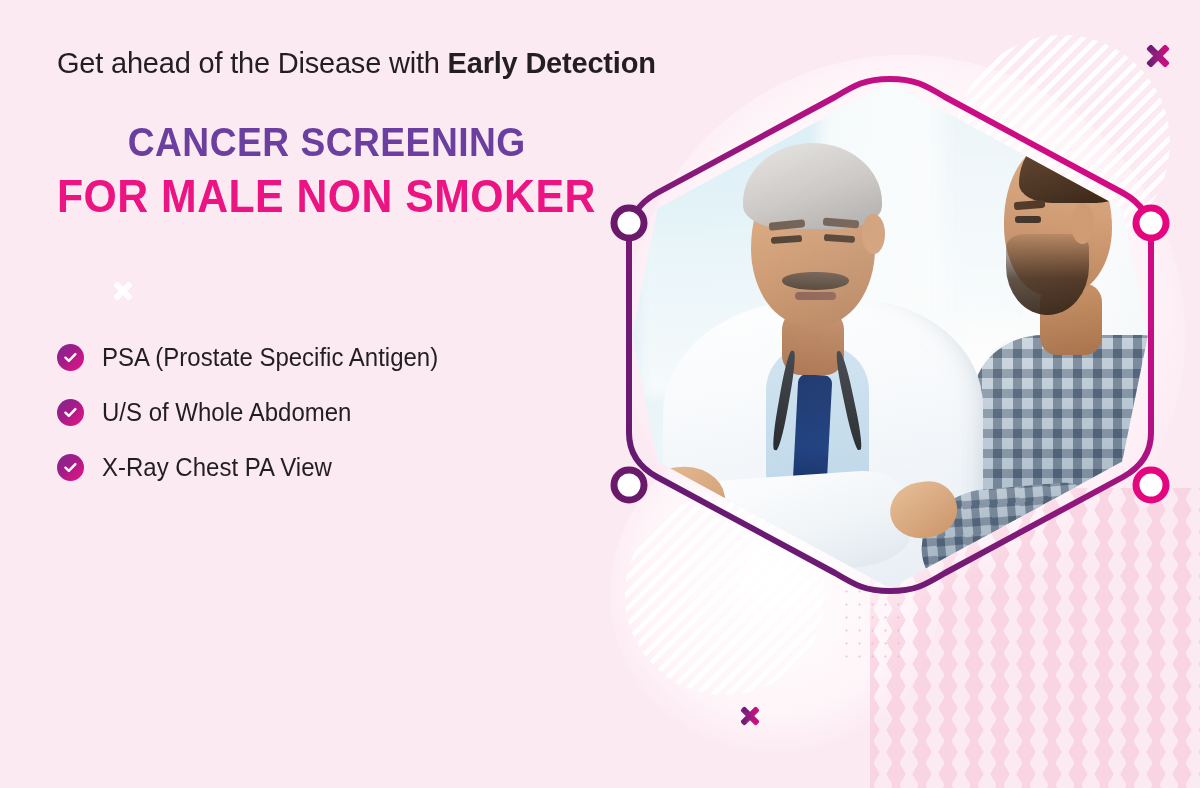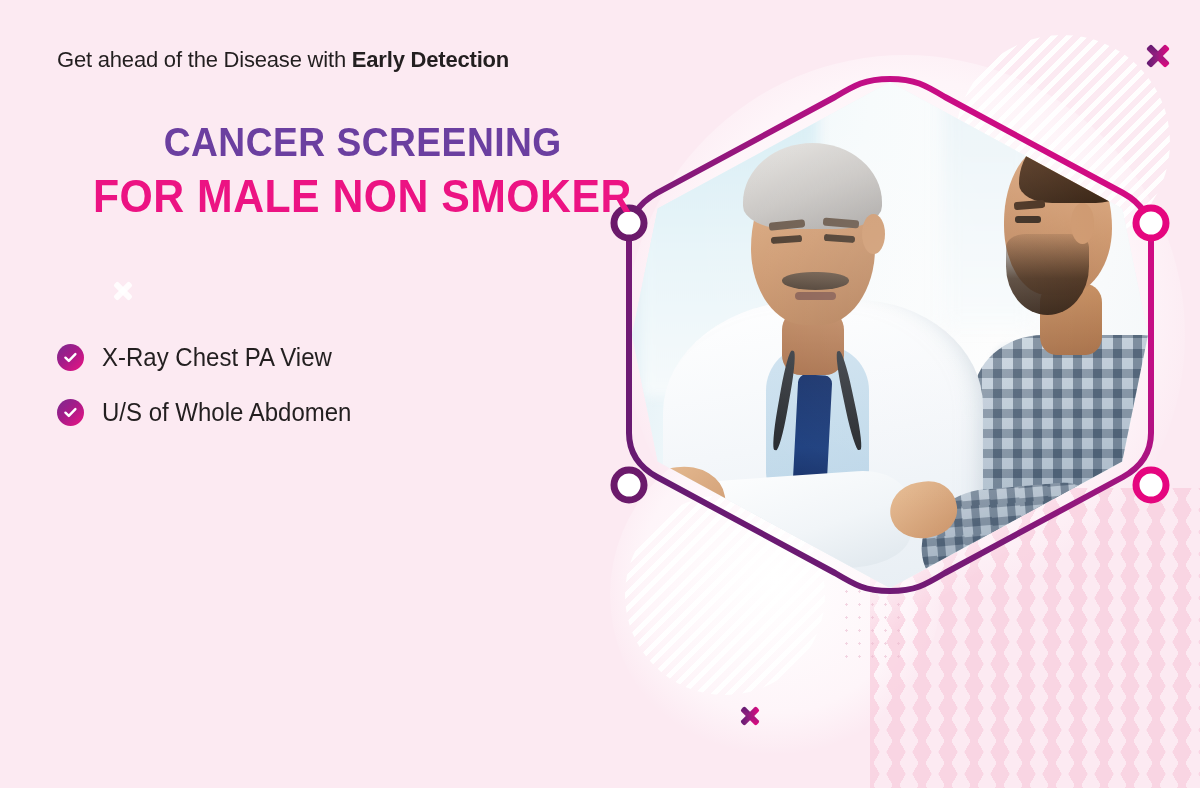--- a/index.html
+++ b/index.html
@@ -102,34 +102,33 @@
   
   .left-col {
     position: absolute;
     left: 0; top: 0;
     width: 640px; height: 788px;
   }
 
   .eyebrow {
     position: absolute;
     left: 57px; top: 48px;
-    font-size: 22px;
+    font-size: 29px;
     line-height: 1.1;
     color: #231f20;
     letter-spacing: -.2px;
     font-stretch: condensed;
     white-space: nowrap;
   }
   .eyebrow .strong { font-weight: bold; }
 
   .title-block {
     position: absolute;
     left: 57px; top: 120px;
     white-space: nowrap;
-    margin-left: 36px;
   }
   .title-line1 {
     font-size: 40px;
     font-weight: bold;
     color: #6b3fa0;
     letter-spacing: .5px;
     line-height: 1.12;
     padding-left: 76px;
     transform: scaleX(.93);
     transform-origin: left center;
@@ -516,25 +515,33 @@
       <div class="title-line2">FOR MALE NON SMOKER</div>
     </div>
 
     <ul class="feature-list">
       <li class="feature-item">
         <span class="check-badge">
           <svg width="15" height="15" viewBox="0 0 16 16">
               <path d="M2.6 8.2 L6.2 11.6 L13.2 4.4" fill="none" stroke="#ffffff" stroke-width="2.6" stroke-linecap="round" stroke-linejoin="round"></path>
             </svg>
         </span>
-        <span class="feature-label">X-Ray Chest PA View</span>
+        <span class="feature-label">PSA (Prostate Specific Antigen)</span>
       </li>
       <li class="feature-item">
         <span class="check-badge">
           <svg width="15" height="15" viewBox="0 0 16 16">
               <path d="M2.6 8.2 L6.2 11.6 L13.2 4.4" fill="none" stroke="#ffffff" stroke-width="2.6" stroke-linecap="round" stroke-linejoin="round"></path>
             </svg>
         </span>
         <span class="feature-label">U/S of Whole Abdomen</span>
       </li>
+      <li class="feature-item">
+        <span class="check-badge">
+          <svg width="15" height="15" viewBox="0 0 16 16">
+              <path d="M2.6 8.2 L6.2 11.6 L13.2 4.4" fill="none" stroke="#ffffff" stroke-width="2.6" stroke-linecap="round" stroke-linejoin="round"></path>
+            </svg>
+        </span>
+        <span class="feature-label">X-Ray Chest PA View</span>
+      </li>
     </ul>
   </div>
 </div>
 
 </body></html>

